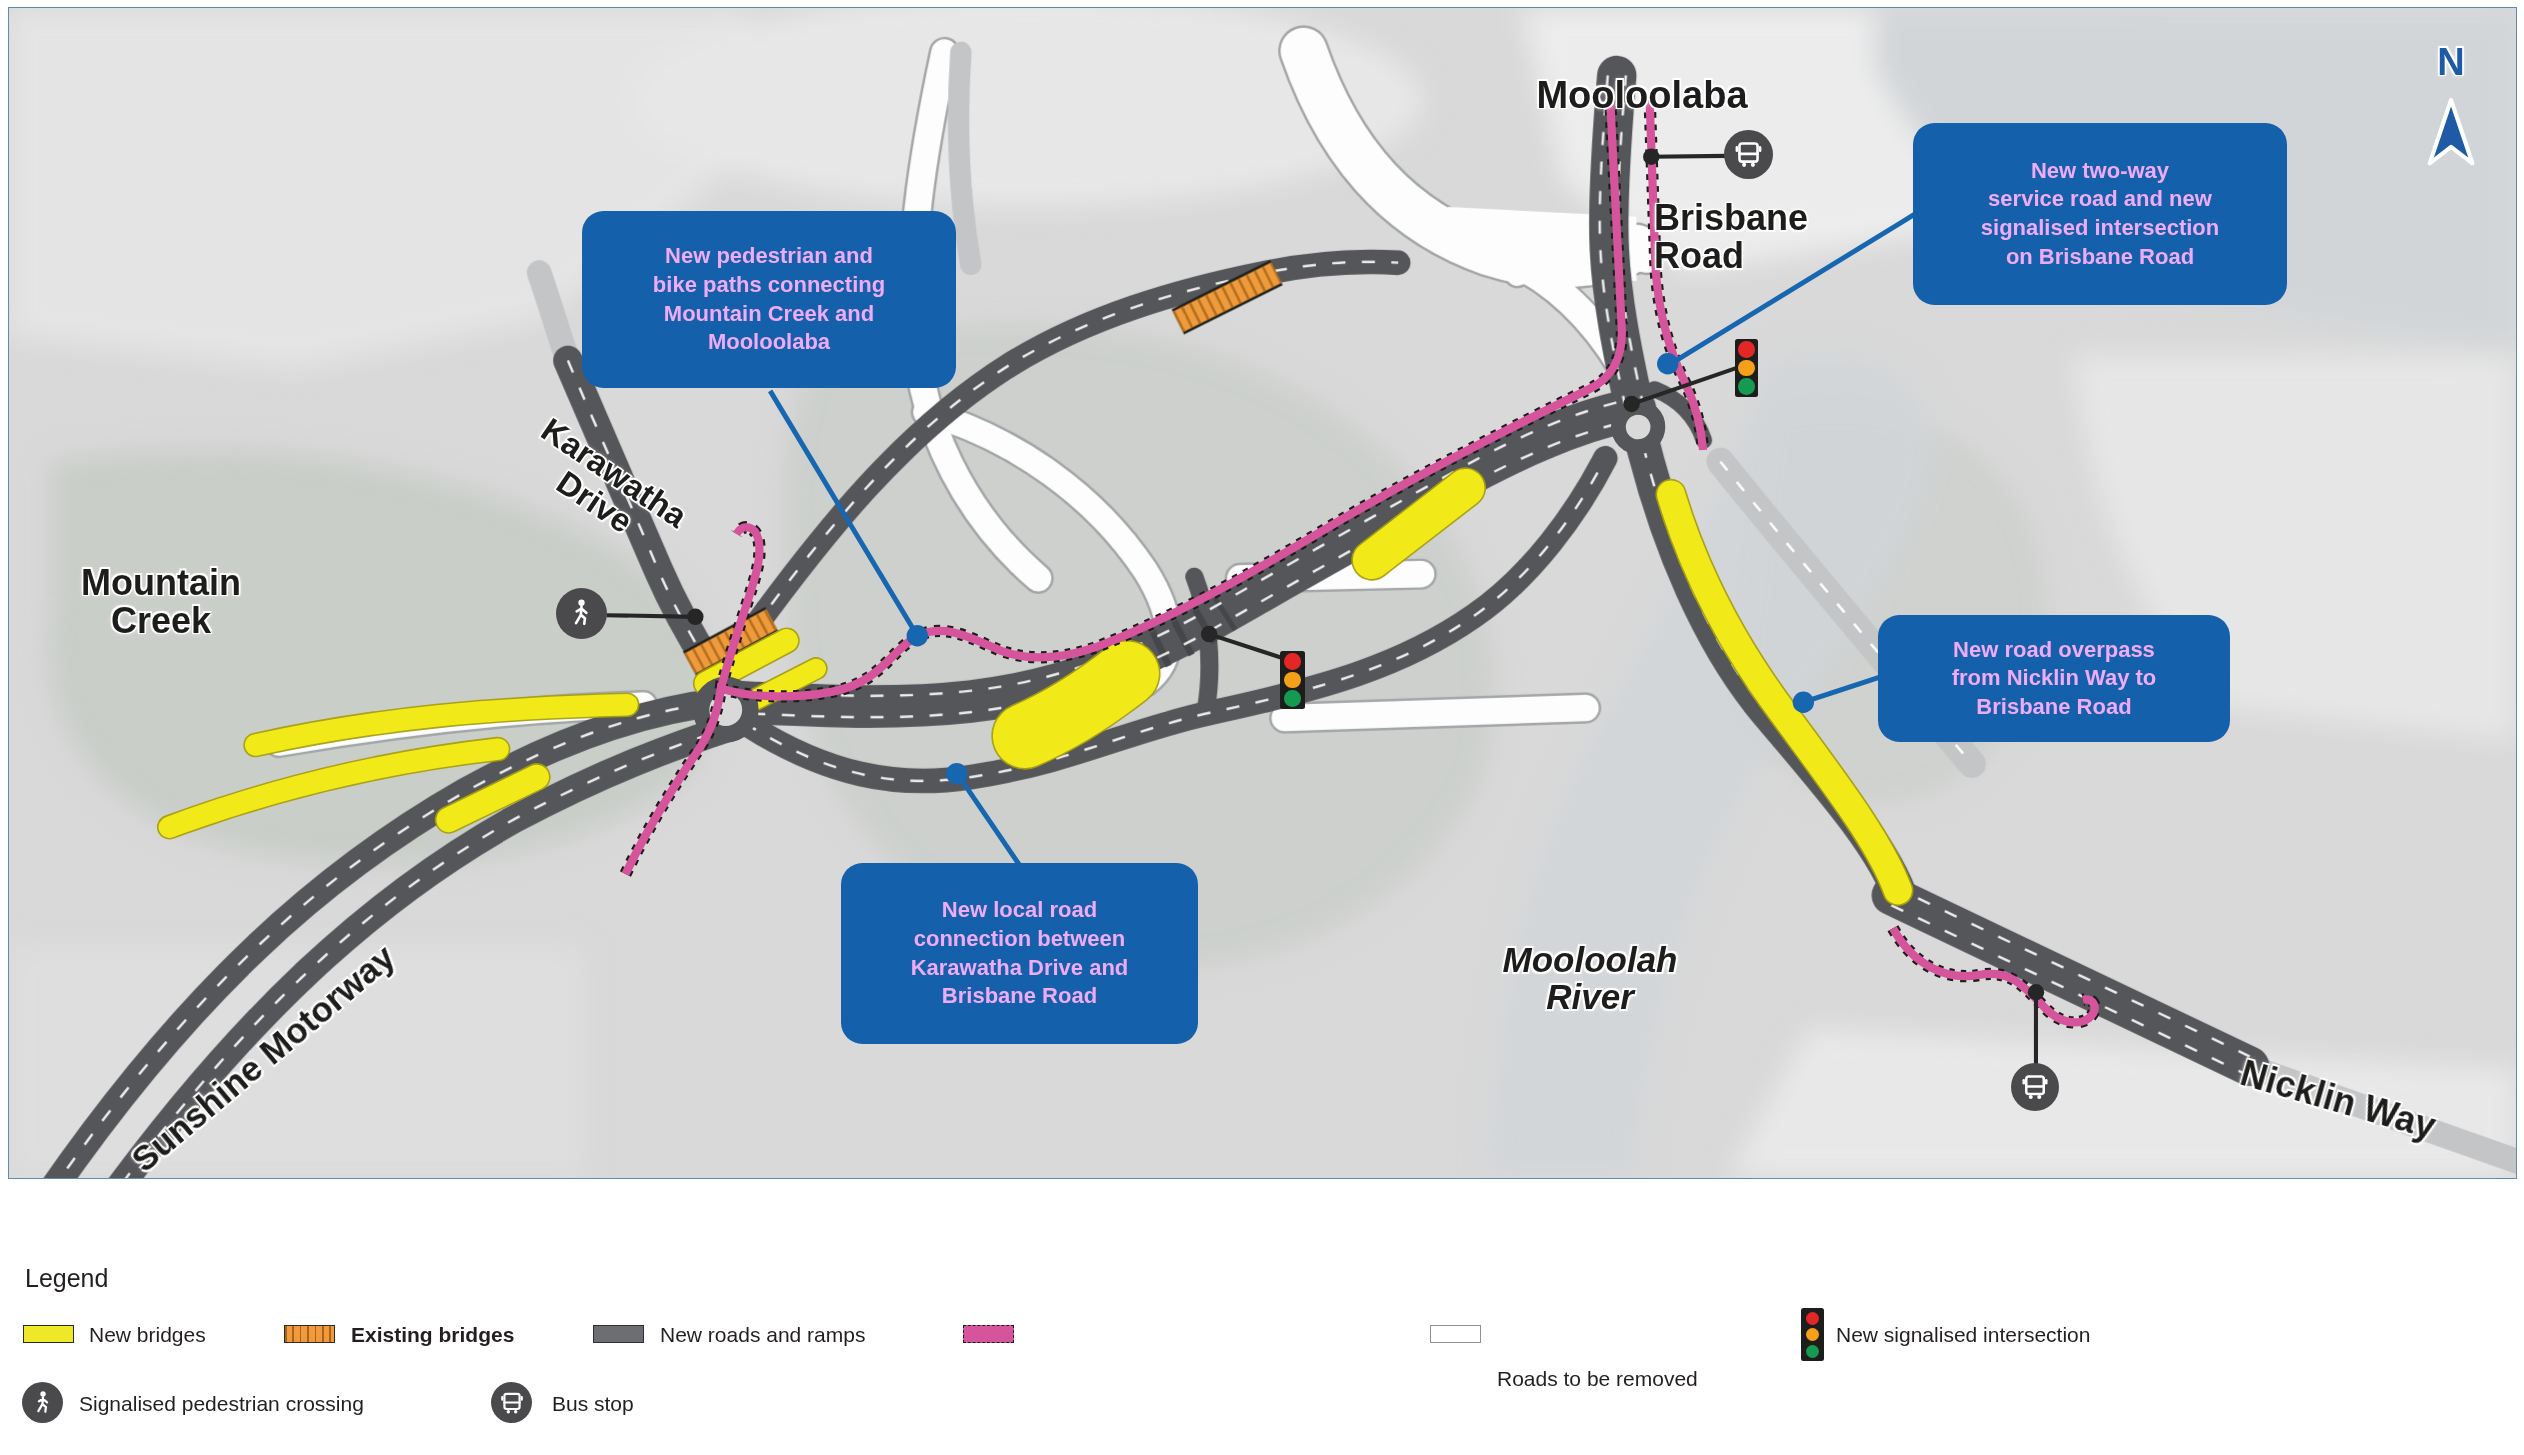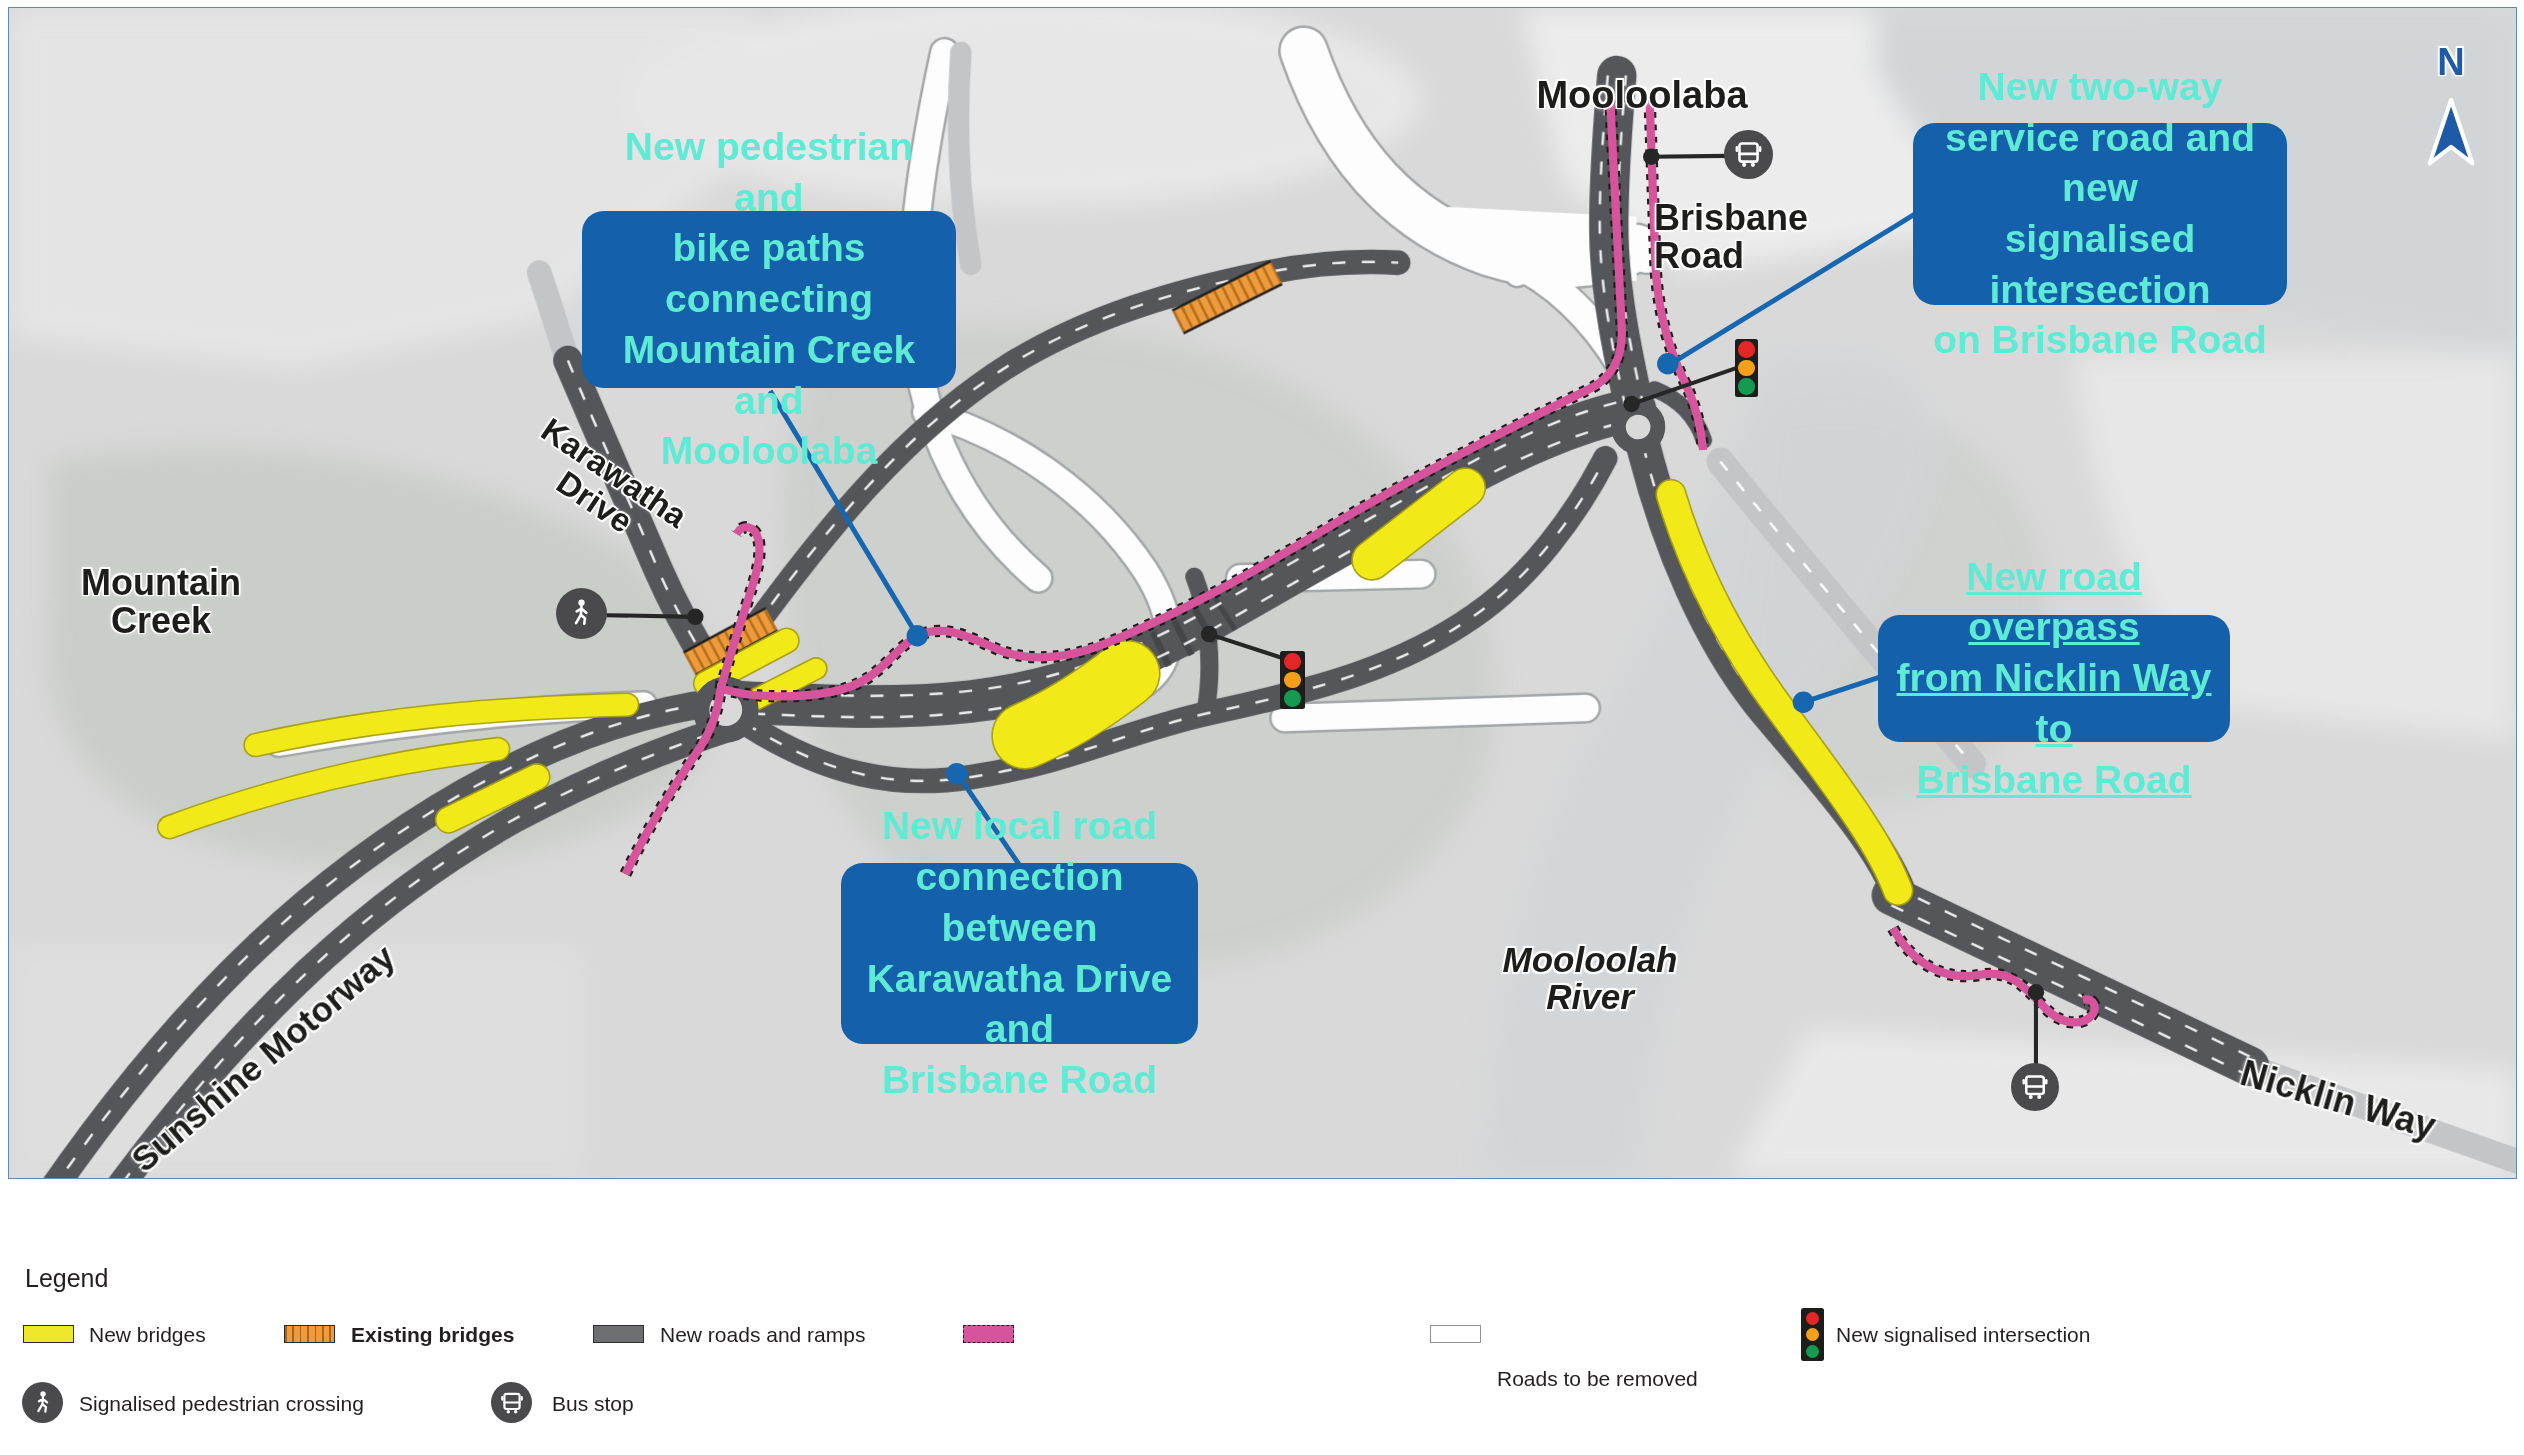--- a/index.html
+++ b/index.html
@@ -15,26 +15,26 @@
          text-shadow:-1.6px -1.6px 0 #fff,1.6px -1.6px 0 #fff,-1.6px 1.6px 0 #fff,1.6px 1.6px 0 #fff,0 0 5.8px #fff;}
   .lbl-mooloolaba{left:1642px;top:95px;font-size:38px;}
   .lbl-brisbane{left:1654px;top:237px;font-size:36px;transform:translate(0,-50%);text-align:left;line-height:1.05;}
   .lbl-mountain{left:161px;top:602px;font-size:36px;}
   .lbl-karawatha{left:604px;top:488px;font-size:33px;transform:translate(-50%,-50%) rotate(34deg);}
   .lbl-sunshine{left:263px;top:1058px;font-size:35px;transform:translate(-50%,-50%) rotate(-40deg);white-space:nowrap;}
   .lbl-river{left:1590px;top:978px;font-size:35px;font-style:italic;}
   .lbl-nicklin{left:2338px;top:1100px;font-size:36px;transform:translate(-50%,-50%) rotate(16deg);white-space:nowrap;}
   .lbl-north{left:2451px;top:62px;font-size:38px;color:#1e5aa5;}
   
-  .callout{position:absolute;background:#1560ab;color:#5eead4;border-radius:21.4px;
-           font-weight:700;font-size:39px;line-height:1.3;text-align:center;white-space:pre-line;
+  .callout{position:absolute;background:#1560ab;color:#f0abfc;border-radius:21.4px;
+           font-weight:700;font-size:22px;line-height:1.3;text-align:center;white-space:pre-line;
            display:flex;align-items:center;justify-content:center;padding:3.3px 8.2px;box-sizing:border-box;}
   .co1{left:582px;top:211px;width:374px;height:177px;}
   .co2{left:1913px;top:123px;width:374px;height:182px;}
-  .co3{left:1878px;top:615px;width:352px;height:127px;text-decoration:underline;}
+  .co3{left:1878px;top:615px;width:352px;height:127px;}
   .co4{left:841px;top:863px;width:357px;height:181px;}
   
   .cicon{position:absolute;background:#4a4a4c;border-radius:50%;display:flex;align-items:center;justify-content:center;}
   .ped-map{left:556px;top:588px;width:51px;height:51px;}
   .bus-map1{left:1724px;top:130px;width:49px;height:49px;}
   .bus-map2{left:2011px;top:1063px;width:48px;height:48px;}
   .tlight{position:absolute;background:#1d1d1b;border-radius:2.5px;display:flex;flex-direction:column;
           align-items:center;justify-content:space-evenly;}
   .tl-map1{left:1280px;top:651px;width:25px;height:58px;}
   .tl-map2{left:1735px;top:339px;width:23px;height:58px;}

